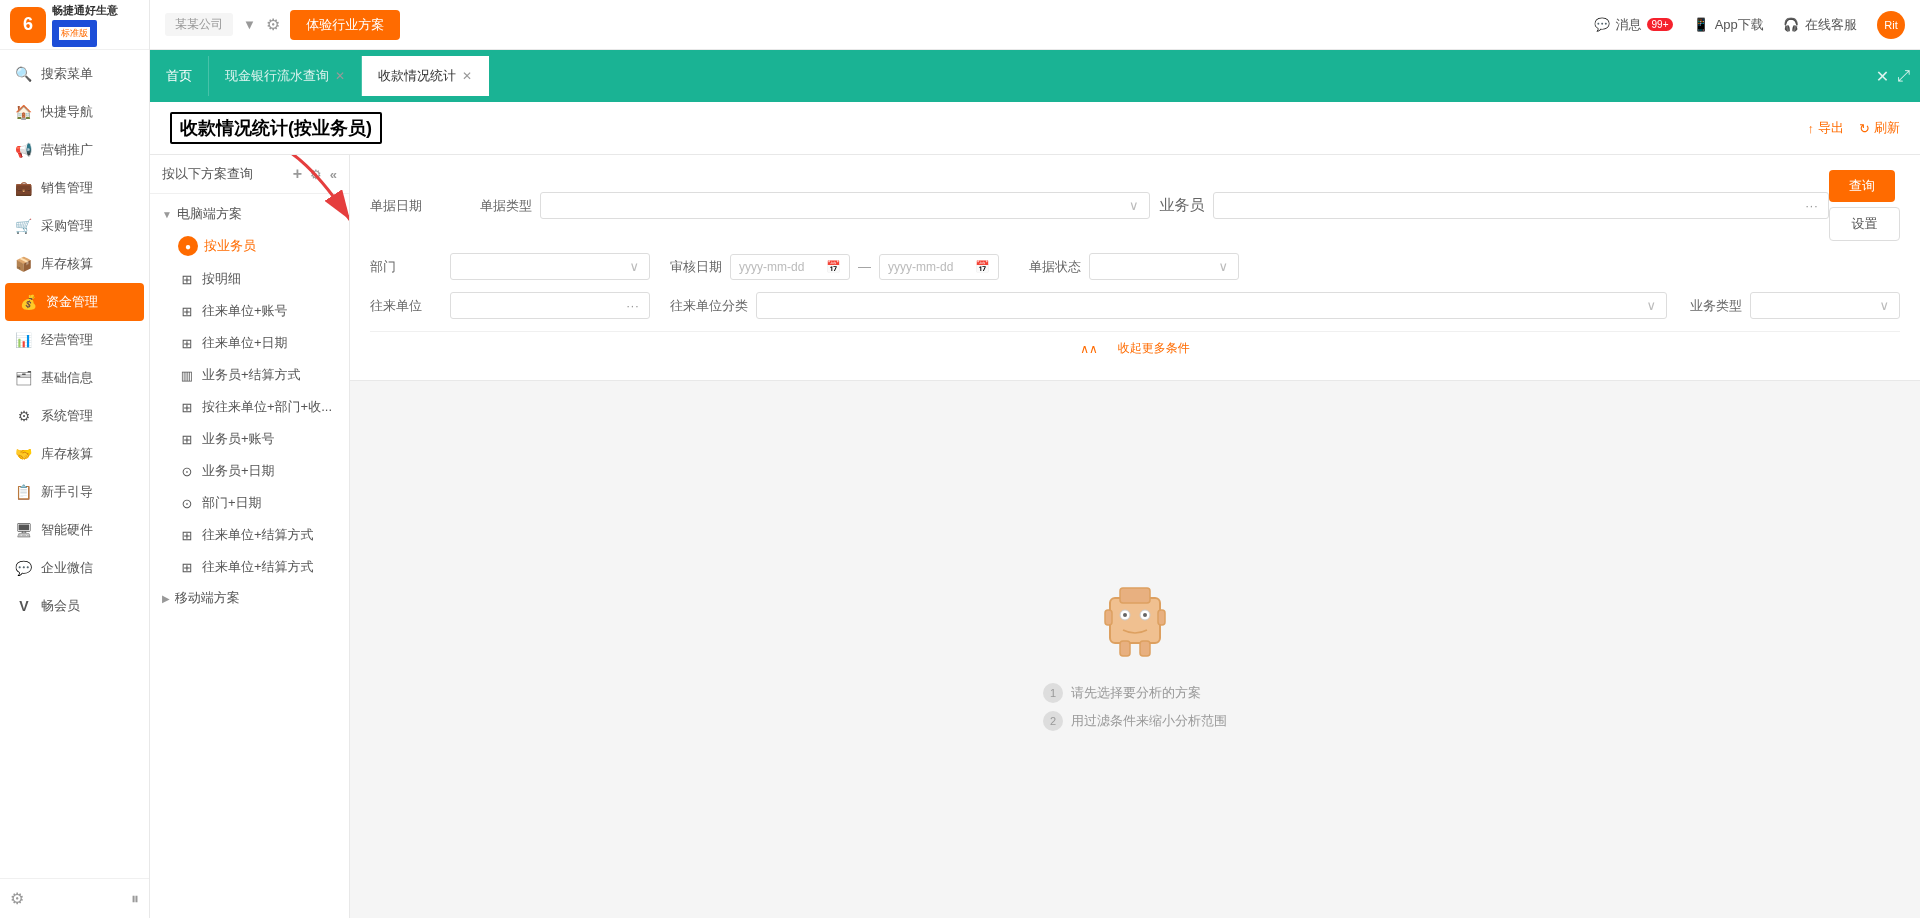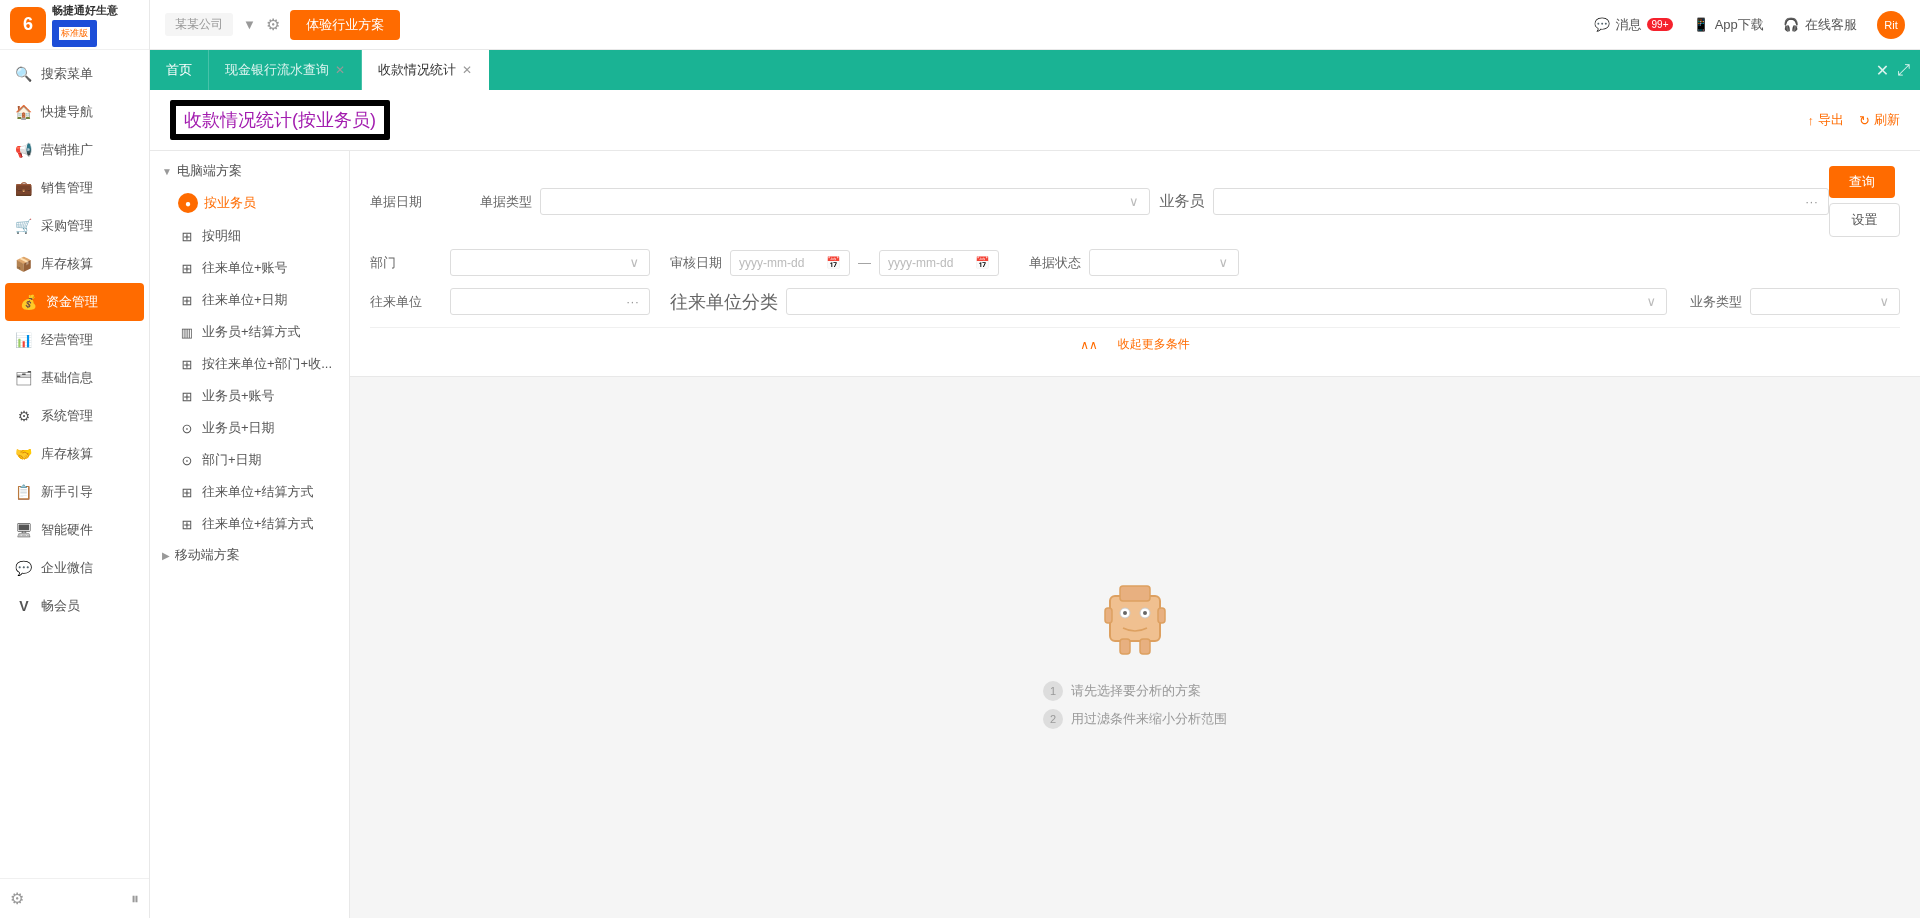--- a/index.html
+++ b/index.html
@@ -29,35 +29,35 @@
     .header-breadcrumb { color: #999; font-size: 12px; background: #f5f5f5; padding: 3px 10px; border-radius: 3px; }
     .header-dropdown { color: #999; cursor: pointer; }
     .header-gear { color: #999; cursor: pointer; font-size: 16px; }
     .trial-btn { background: #ff6b00; color: #fff; border: none; border-radius: 4px; padding: 6px 16px; font-size: 13px; cursor: pointer; }
     .header-right { display: flex; align-items: center; gap: 20px; }
     .header-right-item { display: flex; align-items: center; gap: 5px; color: #555; cursor: pointer; font-size: 13px; }
     .badge-red { background: #f5222d; color: #fff; border-radius: 10px; font-size: 10px; padding: 1px 5px; min-width: 18px; text-align: center; }
     .user-avatar { width: 28px; height: 28px; background: #ff6b00; border-radius: 50%; display: flex; align-items: center; justify-content: center; color: #fff; font-size: 11px; }
 
     
-    .tab-bar { height: 40px; background: #1ab394; display: flex; align-items: center; padding: 0 0; flex-shrink: 0; }
+    .tab-bar { height: 52px; background: #1ab394; display: flex; align-items: center; padding: 0 0; flex-shrink: 0; }
     .tab-item { display: flex; align-items: center; padding: 0 16px; height: 40px; cursor: pointer; color: rgba(255,255,255,0.85); font-size: 13px; border-right: 1px solid rgba(255,255,255,0.2); gap: 6px; }
     .tab-item.active { background: #fff; color: #333; }
     .tab-item .tab-close { color: #999; font-size: 12px; }
     .tab-item.home { color: #fff; }
     .tab-spacer { flex: 1; }
     .tab-controls { display: flex; align-items: center; padding: 0 10px; gap: 8px; }
     .tab-ctrl-btn { color: rgba(255,255,255,0.85); font-size: 16px; cursor: pointer; }
 
     
     .page-content { flex: 1; overflow: hidden; display: flex; flex-direction: column; background: #f5f5f5; }
 
     
     .page-title-bar { background: #fff; padding: 10px 20px; display: flex; align-items: center; justify-content: space-between; border-bottom: 1px solid #e8e8e8; flex-shrink: 0; }
-    .page-title { font-size: 18px; font-weight: normal; color: #a21caf; border: 6px solid #000000; padding: 2px 8px; border-radius: 2px; }
+    .page-title { font-size: 18px; font-weight: bold; color: #000000; border: 2px solid #000000; padding: 2px 8px; border-radius: 2px; }
     .page-title-actions { display: flex; align-items: center; gap: 15px; }
     .action-btn { display: flex; align-items: center; gap: 4px; color: #ff6b00; cursor: pointer; font-size: 13px; }
 
     
     .content-area { flex: 1; display: flex; overflow: hidden; }
 
     
     .left-panel { width: 200px; background: #fff; border-right: 1px solid #e8e8e8; flex-shrink: 0; overflow-y: auto; }
     .panel-header { display: flex; align-items: center; justify-content: space-between; padding: 10px 12px; border-bottom: 1px solid #f0f0f0; }
     .panel-header-title { font-size: 13px; color: #555; }
@@ -252,20 +252,37 @@
           <div class="action-btn">
             <span>↻</span>
             <span>刷新</span>
           </div>
         </div>
       </div>
 
       <div class="content-area">
 
         <div class="left-panel">
+          <div class="panel-header arrow-container">
+            <span class="panel-header-title">按以下方案查询</span>
+            <div class="panel-header-icons">
+              <span style="font-size:16px;font-weight:bold;">+</span>
+              <span>⚙</span>
+              <span style="font-weight:bold;">«</span>
+            </div>
+
+            <svg class="annotation-arrow" width="120" height="100" style="position:absolute;top:-20px;left:110px;pointer-events:none;">
+              <defs>
+                <marker id="arrowhead" markerWidth="10" markerHeight="7" refX="10" refY="3.5" orient="auto">
+                  <polygon points="0 0, 10 3.5, 0 7" fill="#e53e3e"></polygon>
+                </marker>
+              </defs>
+              <path d="M 10 10 C 30 10 60 40 90 85" stroke="#e53e3e" stroke-width="3" fill="none" marker-end="url(#arrowhead)"></path>
+            </svg>
+          </div>
 
           <div class="scheme-tree">
             <div class="tree-group">
               <div class="tree-group-header">
                 <span class="arrow">▼</span>
                 <span>电脑端方案</span>
               </div>
 
               <div class="tree-item active">
                 <div class="active-dot">●</div>
@@ -376,21 +393,21 @@
               </div>
             </div>
 
             <div class="filter-row">
               <span class="filter-label">往来单位</span>
               <div class="filter-select" style="min-width:200px;">
                 <span></span>
                 <span class="more-dots">···</span>
               </div>
               <div style="display:flex;align-items:center;gap:8px;margin-left:20px;flex:1;">
-                <span style="color:#666;font-size:18px;white-space:nowrap;">往来单位分类</span>
+                <span style="color:#666;font-size:13px;white-space:nowrap;">往来单位分类</span>
                 <div class="filter-select" style="flex:1;">
                   <span></span>
                   <span class="chevron">∨</span>
                 </div>
                 <div style="display:flex;align-items:center;gap:8px;margin-left:15px;">
                   <span style="color:#666;font-size:13px;white-space:nowrap;">业务类型</span>
                   <div class="filter-select" style="min-width:150px;">
                     <span></span>
                     <span class="chevron">∨</span>
                   </div>

